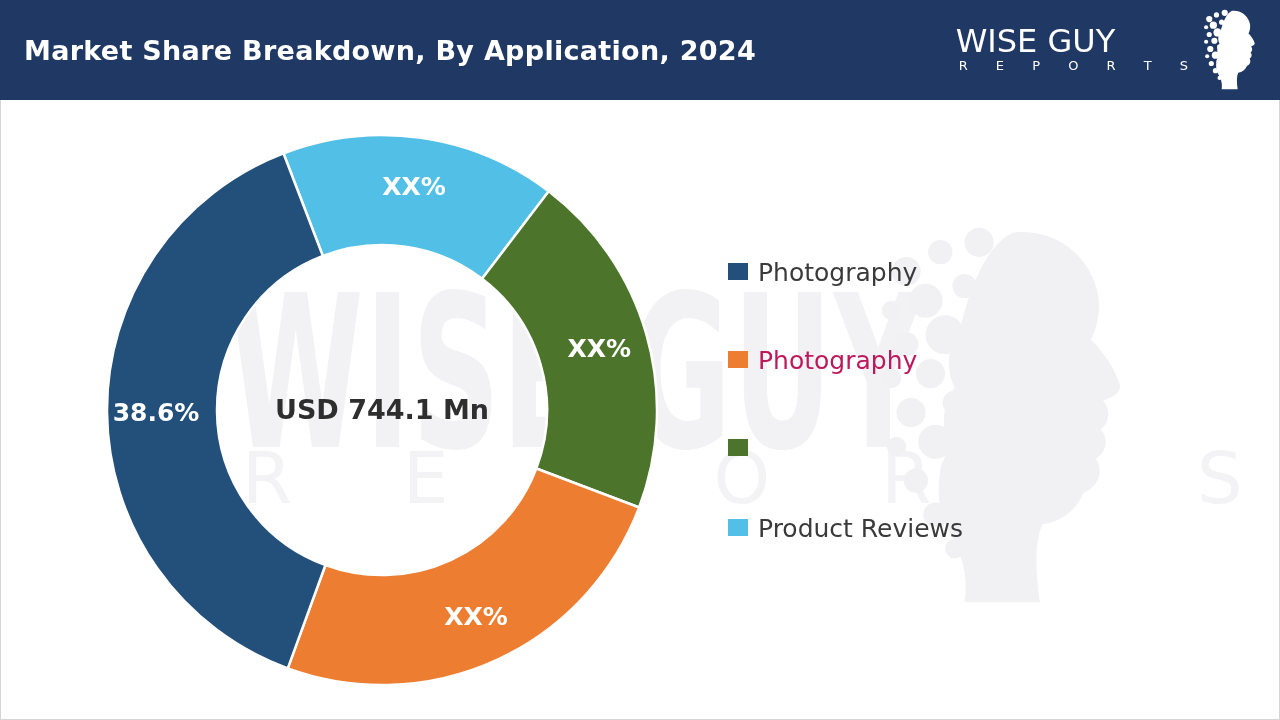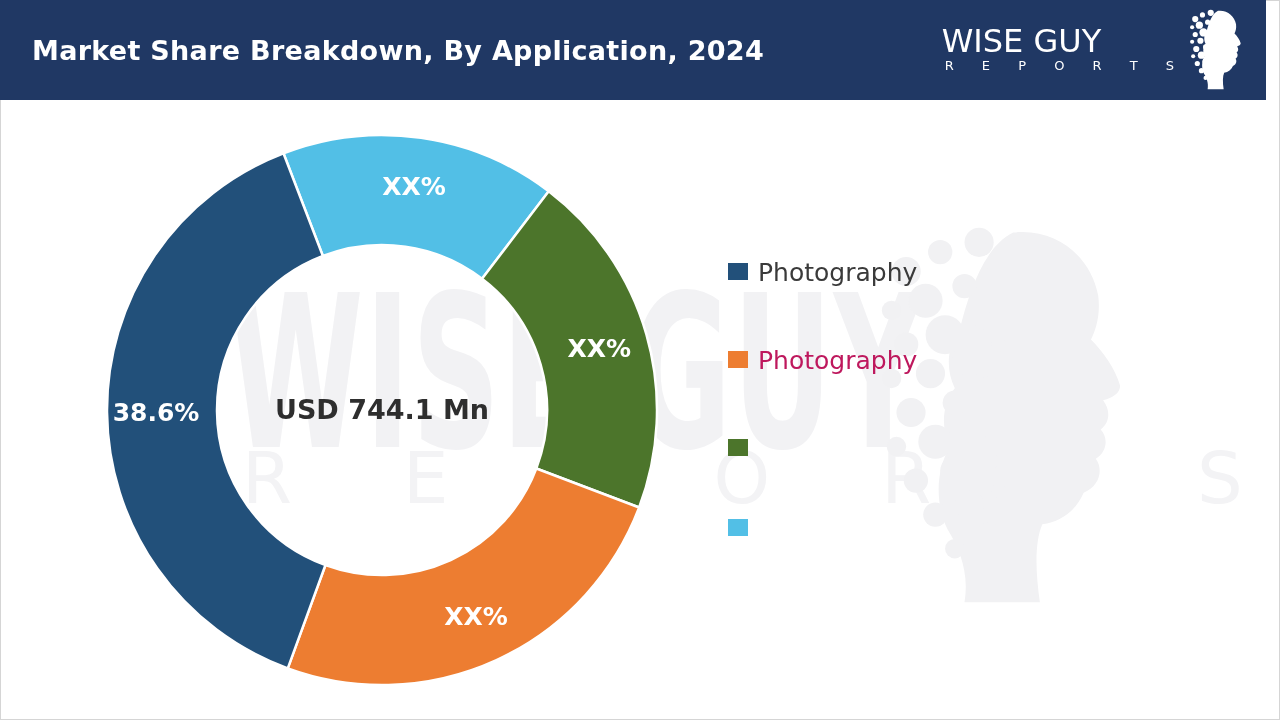--- a/index.html
+++ b/index.html
@@ -6,23 +6,23 @@
   body{
     width:1280px;height:720px;overflow:hidden;background:#ffffff;
     font-family:"DejaVu Sans","Liberation Sans",sans-serif;
   }
   .page{
     position:relative;width:1280px;height:720px;background:#fff;overflow:hidden;
     box-shadow:inset 0 0 0 1px #d5d5d5;
   }
   
   .hdr{
-    position:absolute;top:0;left:0;right:14px;height:100px;background:#203864;
+    position:absolute;top:0;left:0;right:0;height:100px;background:#203864;
     display:flex;align-items:center;justify-content:space-between;
-    padding:0 16px 0 32px;box-sizing:border-box;z-index:5;
+    padding:0 16px 0 24px;box-sizing:border-box;z-index:5;
   }
   .hdr h1{
     margin:0;color:#ffffff;font-size:27px;font-weight:bold;letter-spacing:.3px;
     white-space:nowrap;
   }
   .logo{display:flex;align-items:center;margin-top:-2px;}
   .logo-text{display:flex;flex-direction:column;align-items:flex-start;}
   .logo-line1{color:#fff;font-size:32px;font-weight:500;line-height:1.05;letter-spacing:0;white-space:nowrap;}
   .logo-line2{color:#fff;font-size:13px;letter-spacing:12px;line-height:1.1;white-space:nowrap;padding-left:3px;}
   .logo-head{width:62px;height:84px;fill:#ffffff;margin-left:2px;flex:none;}
@@ -147,16 +147,17 @@
         </div>
         <div class="legend-item">
           <span class="legend-swatch" style="background: rgb(237, 125, 49);"></span>
           <span class="legend-label" style="color: #be185d;">Photography</span>
         </div>
         <div class="legend-item">
           <span class="legend-swatch" style="background: rgb(76, 117, 43);"></span>
         </div>
         <div class="legend-item">
           <span class="legend-swatch" style="background: rgb(82, 191, 230);"></span>
+          <span class="legend-label" style="color: rgb(58, 58, 58);">Product Reviews</span>
         </div>
       </div>
   </div>
 </div>
 
 </body></html>

